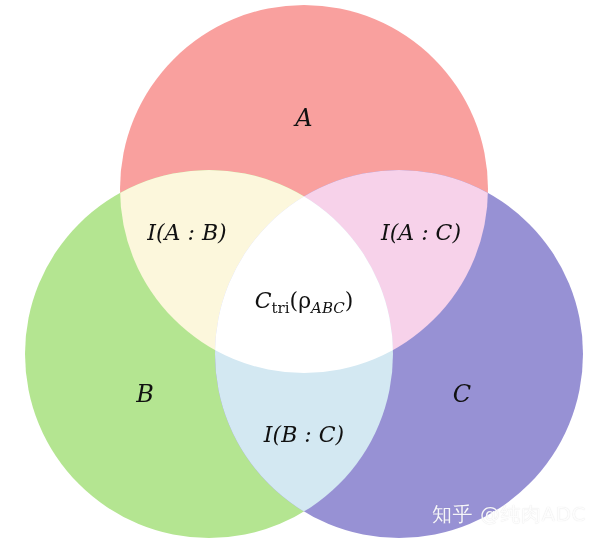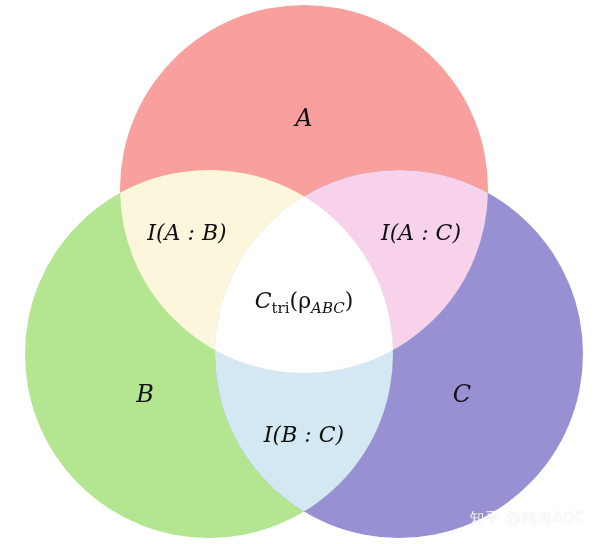--- a/index.html
+++ b/index.html
@@ -1,20 +1,20 @@
 <!DOCTYPE html>
 <html><head>
 <meta charset="utf-8">
 <style>
   html, body { margin: 0; padding: 0; background: #ffffff; }
   body { width: 600px; height: 544px; overflow: hidden; position: relative; }
   #venn { position: absolute; left: 0; top: 0; }
   .lbl { font-family: "DejaVu Serif", "Liberation Serif", serif; font-style: italic; fill: #111111; }
   .rm { font-style: normal; }
-  .watermark { position: absolute; right: 14px; bottom: 16px; font-family: "DejaVu Sans", "Liberation Sans", sans-serif; font-size: 15px; color: rgba(255,255,255,0.92); letter-spacing: 0.5px; text-shadow: 0 0 1px rgba(0,0,0,0.15); margin-left: 16px; }
+  .watermark { position: absolute; right: 14px; bottom: 16px; font-family: "DejaVu Sans", "Liberation Sans", sans-serif; font-size: 20px; color: rgba(255,255,255,0.92); letter-spacing: 0.5px; text-shadow: 0 0 1px rgba(0,0,0,0.15); margin-left: 16px; }
 </style>
 </head>
 <body>
 
 <svg id="venn" width="600" height="544" viewBox="0 0 600 544">
   <defs>
     <clipPath id="clipA">
         <circle cx="304" cy="189" r="184"></circle>
       </clipPath>
     <clipPath id="clipB">

